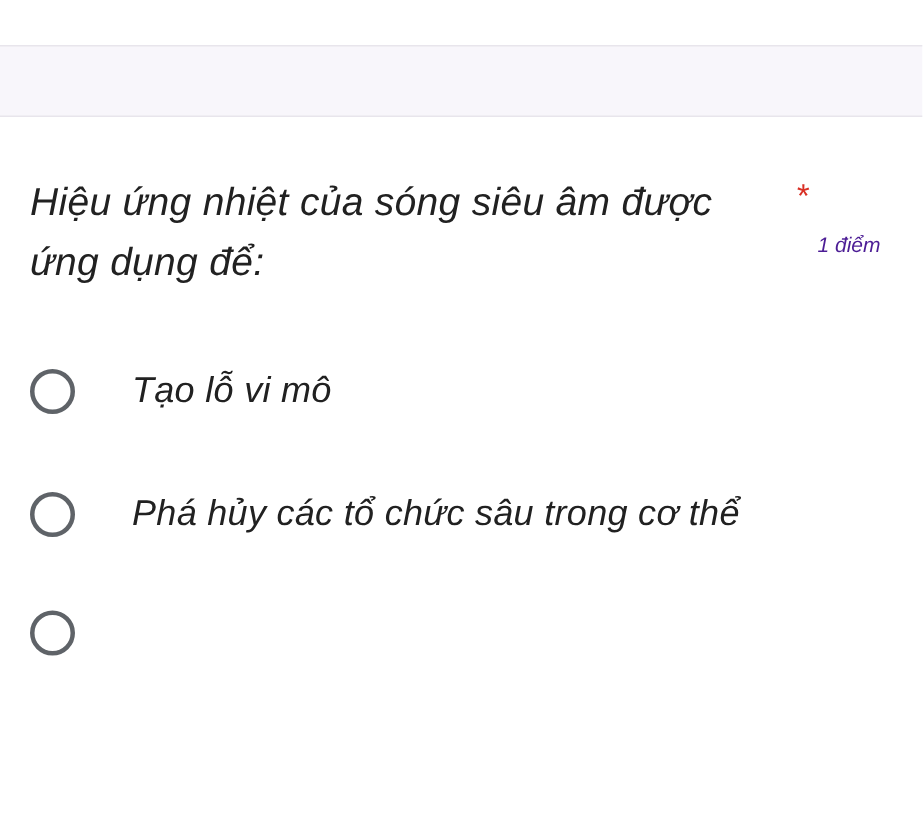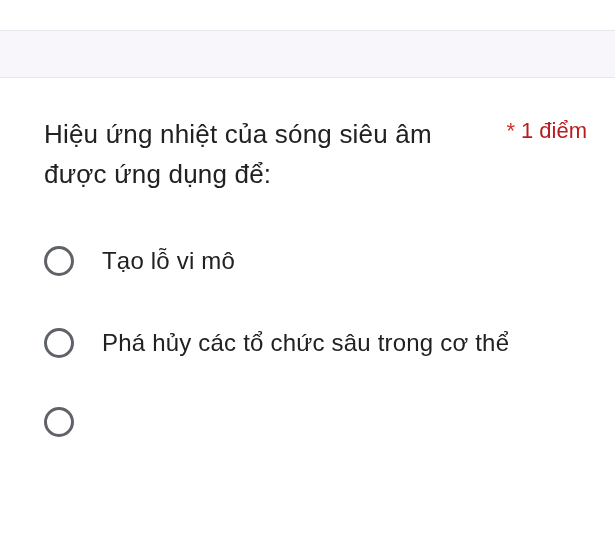--- a/index.html
+++ b/index.html
@@ -16,21 +16,22 @@
     }
     .top-separator {
       height: 48px;
       background: #f8f6fb;
       border-top: 1px solid #e8e5ec;
       border-bottom: 1px solid #e8e5ec;
       margin-top: 30px;
     }
     .card {
       background: #fff;
-      padding: 36px 28px 0 44px;
+      padding: 36px 28px 0 20px;
+      font-style: italic;
     }
     .question-header {
       display: flex;
       align-items: flex-start;
       margin-bottom: 48px;
     }
     .question-text {
       flex: 1;
       font-size: 26px;
       line-height: 1.55;
@@ -43,32 +44,33 @@
       gap: 6px;
       margin-left: 16px;
       white-space: nowrap;
       padding-top: 4px;
     }
     .required {
       color: #d93025;
       font-size: 22px;
     }
     .points {
-      color: #b91c1c;
-      font-size: 22px;
+      color: #4c1d95;
+      font-size: 14px;
+      margin-top: 37px;
     }
     .options {
       display: flex;
       flex-direction: column;
       gap: 46px;
     }
     .option-row {
       display: flex;
       align-items: center;
-      gap: 28px;
+      gap: 38px;
       cursor: pointer;
     }
     .radio-circle {
       width: 30px;
       height: 30px;
       border: 3px solid #5f6368;
       border-radius: 50%;
       flex-shrink: 0;
     }
     .option-label {

